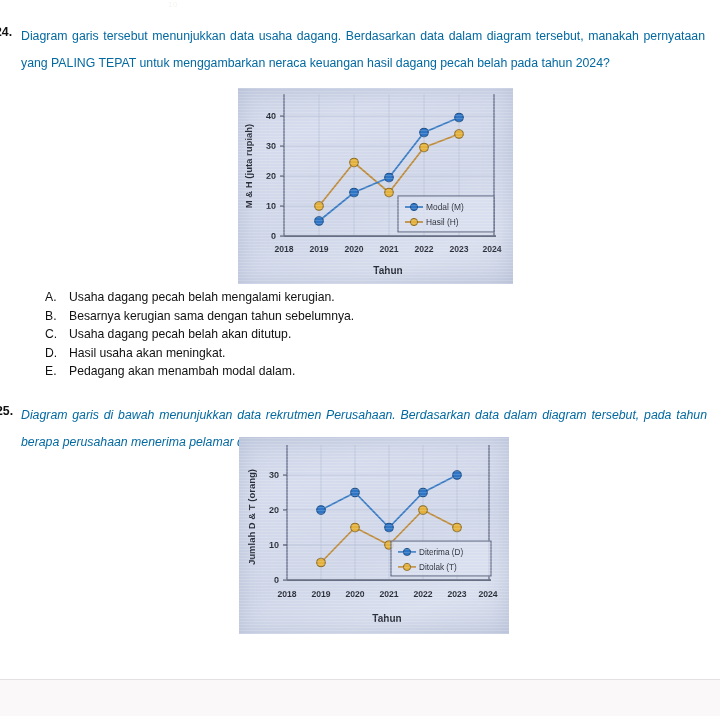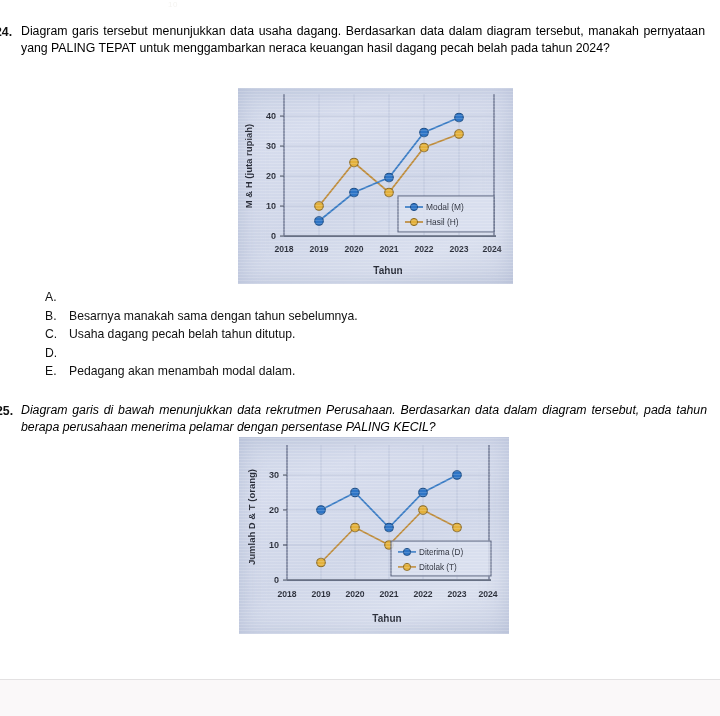--- a/index.html
+++ b/index.html
@@ -40,24 +40,24 @@
   }
   .q-num {
     flex: 0 0 auto;
     font-weight: bold;
     font-size: 12.3px;
     line-height: 19.5px;
     color: #111;
   }
   .q-body {
     font-size: 12.3px;
-    line-height: 17px;
+    line-height: 27px;
     text-align: justify;
     text-justify: inter-word;
-    color: #000000;
+    color: #0369a1;
   }
 
   #q24 { top: 23px; left: -5px; width: 714px; }
   #q24 .q-num { width: 26px; }
   #q24 .q-body { width: 684px; }
 
   #q25 { top: 402px; left: -4px; width: 714px; }
   #q25 .q-num { width: 25px; }
   #q25 .q-body { width: 686px; font-style: italic; }
 
@@ -211,31 +211,33 @@
       <text class="tick" x="221" y="164" text-anchor="middle" font-size="8.6" font-weight="bold">2023</text>
       <text class="tick" x="254" y="164" text-anchor="middle" font-size="8.6" font-weight="bold">2024</text>
 
       <text class="axis-title-x" x="150" y="186" text-anchor="middle" font-size="10">Tahun</text>
     </svg>
   </div>
 
   <div class="options">
     <div class="option-row">
       <span class="opt-letter">A.</span>
+      <span class="opt-text">Usaha dagang pecah belah mengalami kerugian.</span>
     </div>
     <div class="option-row">
       <span class="opt-letter">B.</span>
-      <span class="opt-text">Besarnya manakah sama dengan tahun sebelumnya.</span>
+      <span class="opt-text">Besarnya kerugian sama dengan tahun sebelumnya.</span>
     </div>
     <div class="option-row">
       <span class="opt-letter">C.</span>
-      <span class="opt-text">Usaha dagang pecah belah tahun ditutup.</span>
+      <span class="opt-text">Usaha dagang pecah belah akan ditutup.</span>
     </div>
     <div class="option-row">
       <span class="opt-letter">D.</span>
+      <span class="opt-text">Hasil usaha akan meningkat.</span>
     </div>
     <div class="option-row">
       <span class="opt-letter">E.</span>
       <span class="opt-text">Pedagang akan menambah modal dalam.</span>
     </div>
   </div>
 
   <div class="question" id="q25">
     <div class="q-num">25.</div>
     <div class="q-body">Diagram garis di bawah menunjukkan data rekrutmen Perusahaan. Berdasarkan data dalam diagram tersebut, pada tahun berapa perusahaan menerima pelamar dengan persentase PALING KECIL?</div>

